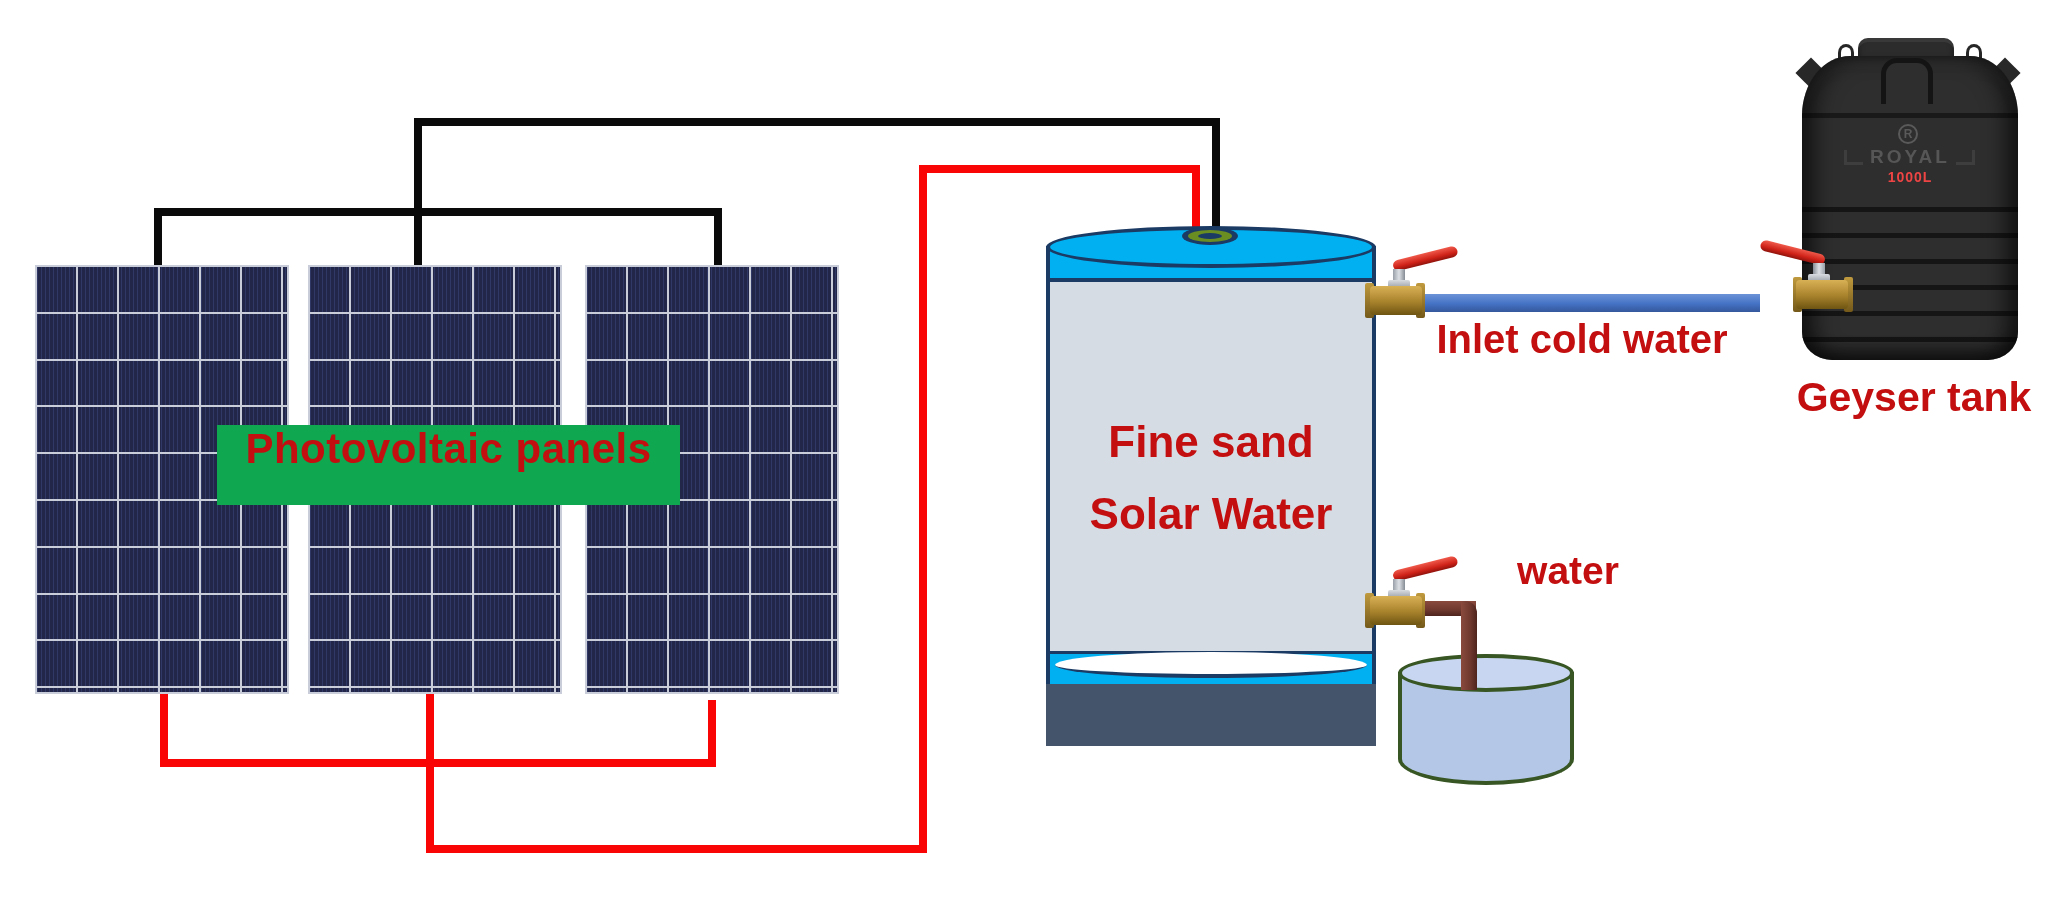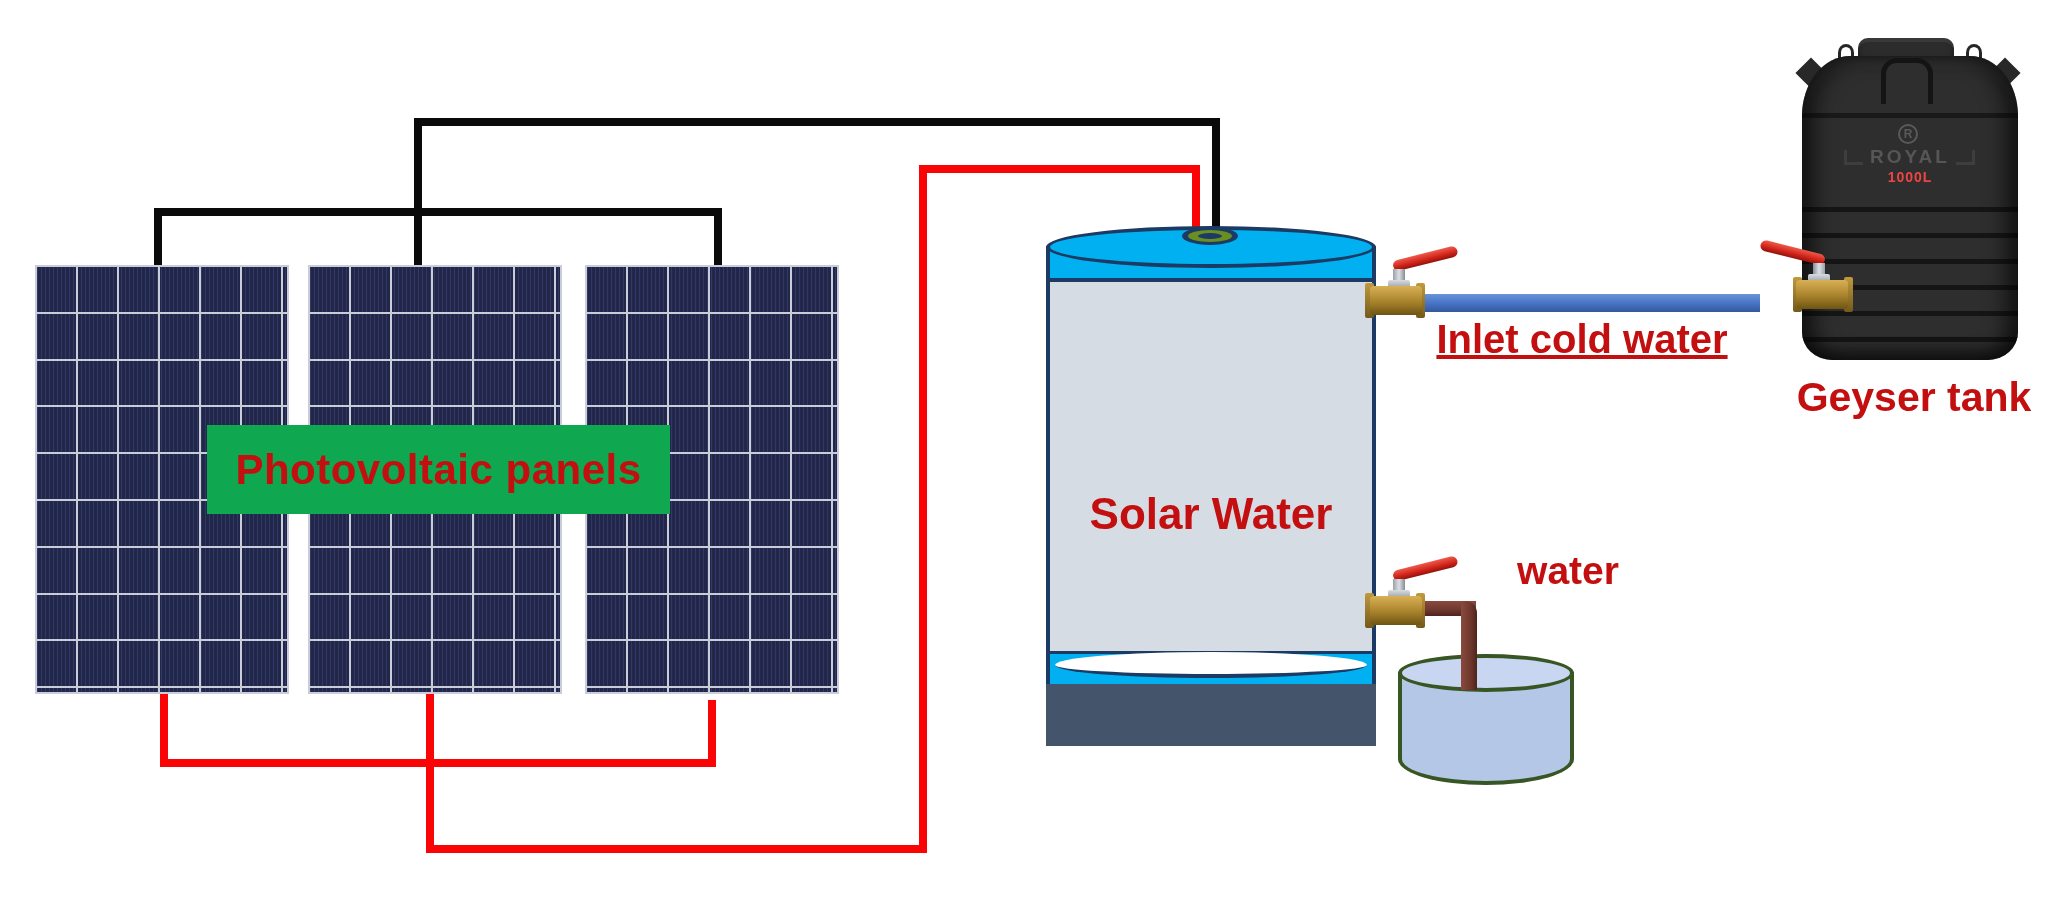--- a/index.html
+++ b/index.html
@@ -15,22 +15,22 @@
     border:2px solid var(--panel-grid,#c8cdd9);
     background-color:var(--panel-cell,#22274a);
     background-image:
       repeating-linear-gradient(180deg, transparent 0 44.8px, var(--panel-grid,#c8cdd9) 44.8px 46.8px),
       repeating-linear-gradient(90deg, transparent 0 39px, var(--panel-grid,#c8cdd9) 39px 41px),
       repeating-linear-gradient(90deg, var(--panel-stripe,#303866) 0 1px, transparent 1px 4px);
   }
   .panel-1{left:35px;} .panel-2{left:308px;} .panel-3{left:585px;}
 
   
-  .pv-label{position:absolute;left:207px;top:425px;width:463px;height:89px;z-index:9;
-    background:var(--green-box,#0fa750);display:flex;align-items:center;justify-content:center;
+  .pv-label{position:absolute;left:217px;top:425px;width:463px;height:80px;z-index:9;
+    background:var(--green-box,#0fa750);display:flex;align-items:flex-start;justify-content:center;
     font-weight:bold;font-size:42px;color:var(--label-red,#c30f0f);letter-spacing:0.5px;}
 
   
   .gz-ellipse{position:absolute;left:1046px;top:226px;width:330px;height:42px;z-index:5;
     background:var(--cyan,#00b0f0);border:4px solid var(--navy,#1b3a64);border-radius:50%;box-sizing:border-box;}
   .gz-band{position:absolute;left:1046px;top:246px;width:330px;height:36px;z-index:4;box-sizing:border-box;
     background:var(--cyan,#00b0f0);border-left:4px solid var(--navy,#1b3a64);border-right:4px solid var(--navy,#1b3a64);
     border-bottom:4px solid var(--navy,#1b3a64);}
   .gz-body{position:absolute;left:1046px;top:282px;width:330px;height:372px;z-index:4;box-sizing:border-box;
     background:var(--geyser-body,#d6dce4);border-left:4px solid var(--navy,#1b3a64);border-right:4px solid var(--navy,#1b3a64);
@@ -108,21 +108,21 @@
   .tank-brand{position:absolute;left:1834px;top:146px;width:152px;z-index:6;text-align:center;
     color:#565656;font-weight:bold;font-size:19px;letter-spacing:3px;}
   .tank-capacity{position:absolute;left:1834px;top:169px;width:152px;z-index:6;text-align:center;
     color:#ef4444;font-weight:bold;font-size:14px;letter-spacing:1px;}
   .tank-bracket{position:absolute;top:150px;width:16px;height:12px;z-index:6;}
   .tank-bracket.l{left:1844px;border-left:3px solid #3e3e3e;border-bottom:3px solid #3e3e3e;}
   .tank-bracket.r{left:1956px;border-right:3px solid #3e3e3e;border-bottom:3px solid #3e3e3e;}
 
   
   .lbl{position:absolute;z-index:9;text-align:center;font-weight:bold;color:var(--label-red,#c30f0f);}
-  .lbl-inlet{left:1396px;top:317px;width:372px;font-size:40px;text-decoration:underline;}
+  .lbl-inlet{left:1396px;top:317px;width:372px;font-size:40px;}
   .lbl-outlet{left:1436px;top:545px;width:264px;font-size:39px;line-height:51px;}
   .lbl-tank{left:1789px;top:374px;width:250px;font-size:41px;}
 </style>
 </head>
 <body>
 
 <div class="stage">
 
   <div class="wire black" style="left:414px;top:118px;width:806px;height:8px;"></div>
   <div class="wire black" style="left:414px;top:118px;width:8px;height:148px;"></div>
@@ -151,20 +151,21 @@
   <div class="gz-band"></div>
   <div class="gz-body"></div>
   <div class="gz-botband"></div>
   <div class="gz-notch"></div>
   <div class="gz-base"></div>
   <div class="gz-ellipse"></div>
   <div class="gz-connector">
     <div class="ring"></div>
     <div class="hole"></div>
   </div>
+  <div class="gz-line gz-line1">Fine sand</div>
   <div class="gz-line gz-line2">Solar Water</div>
 
   <div class="pipe-blue"></div>
   <div class="valve valve-inlet-geyser">
     <div class="handle"></div>
     <div class="stem"></div>
     <div class="nut"></div>
     <div class="flange-l"></div>
     <div class="flange-r"></div>
     <div class="body"></div>

